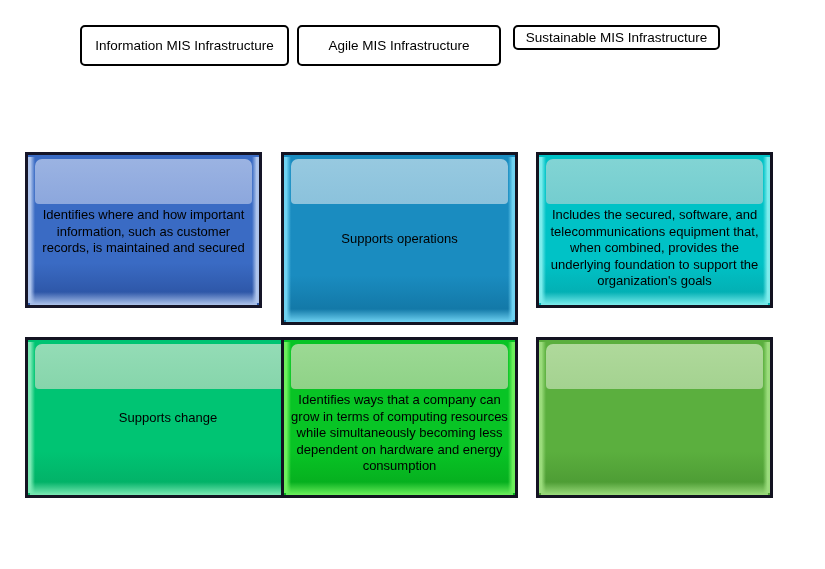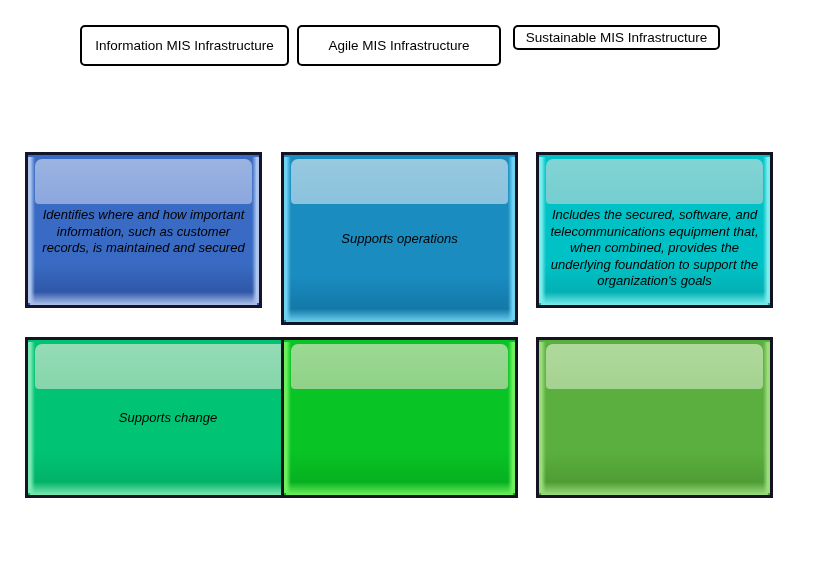--- a/index.html
+++ b/index.html
@@ -48,21 +48,20 @@
     position: absolute;
     box-sizing: border-box;
     border: 3px solid #1a1a2e;
     padding: 0;
     overflow: visible;
   }
   .tile-inner {
     position: absolute;
     inset: 0;
     overflow: visible;
-    font-style: italic;
   }
   
   .tile-fill {
     position: absolute;
     inset: 0;
   }
   
   .tile-gloss {
     position: absolute;
     left: 7px;
@@ -175,20 +174,21 @@
   </div>
 </div>
 
 <div class="tile" id="tile-4" style="border-color: rgb(18, 18, 32);">
   <div class="tile-inner">
     <div class="tile-fill" style="background: linear-gradient(rgb(8, 196, 37) 0%, rgb(8, 196, 37) 72%, rgb(6, 176, 31) 92%, rgb(6, 176, 31) 100%);"></div>
     <div class="tile-edge-l" style="background: linear-gradient(to right, rgb(108, 239, 92) 0%, rgb(108, 239, 92) 35%, rgba(255, 255, 255, 0) 100%);"></div>
     <div class="tile-edge-r" style="background: linear-gradient(to left, rgb(108, 239, 92) 0%, rgb(108, 239, 92) 35%, rgba(255, 255, 255, 0) 100%);"></div>
     <div class="tile-foot" style="background: linear-gradient(to top, rgb(108, 239, 92) 0%, rgba(255, 255, 255, 0) 100%);"></div>
     <div class="tile-gloss" style="background: linear-gradient(rgb(156, 217, 148) 0%, rgb(143, 210, 135) 100%);"></div>
+    <div class="tile-text">Identifies ways that a company can grow in terms of computing resources while simultaneously becoming less dependent on hardware and energy consumption</div>
   </div>
 </div>
 
 <div class="tile" id="tile-5" style="border-color: rgb(19, 19, 33);">
   <div class="tile-inner">
     <div class="tile-fill" style="background: linear-gradient(rgb(91, 175, 62) 0%, rgb(91, 175, 62) 72%, rgb(78, 157, 53) 92%, rgb(78, 157, 53) 100%);"></div>
     <div class="tile-edge-l" style="background: linear-gradient(to right, rgb(155, 220, 124) 0%, rgb(155, 220, 124) 35%, rgba(255, 255, 255, 0) 100%);"></div>
     <div class="tile-edge-r" style="background: linear-gradient(to left, rgb(155, 220, 124) 0%, rgb(155, 220, 124) 35%, rgba(255, 255, 255, 0) 100%);"></div>
     <div class="tile-foot" style="background: linear-gradient(to top, rgb(155, 220, 124) 0%, rgba(255, 255, 255, 0) 100%);"></div>
     <div class="tile-gloss" style="background: linear-gradient(rgb(175, 217, 155) 0%, rgb(164, 210, 144) 100%);"></div>

